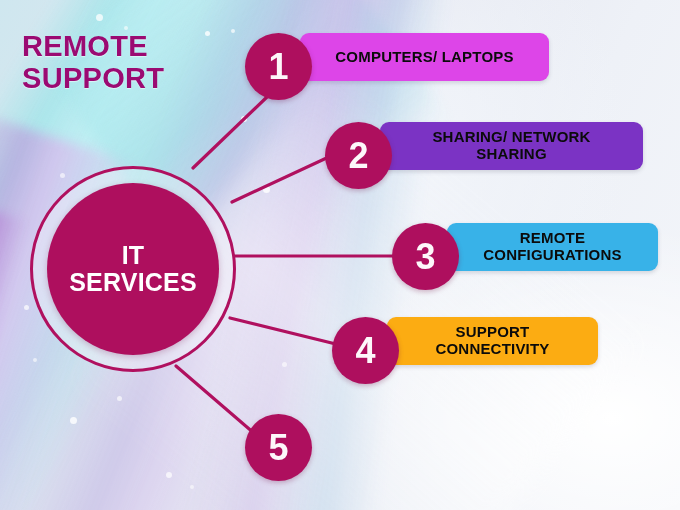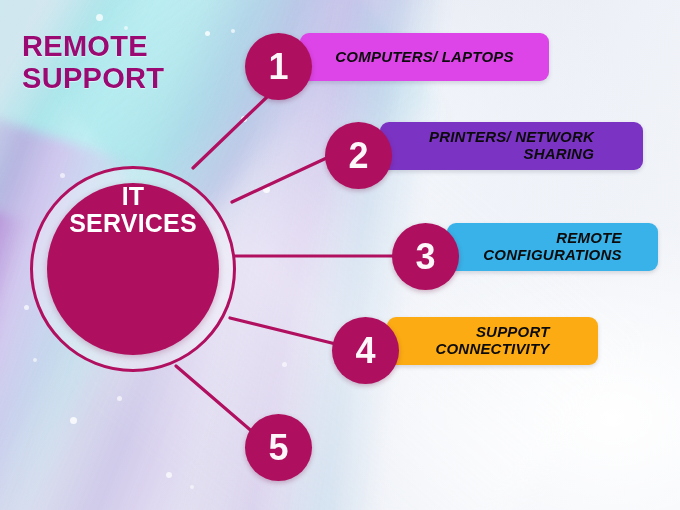--- a/index.html
+++ b/index.html
@@ -62,42 +62,42 @@
 
   
   .hub-ring{
     position:absolute;left:30px;top:166px;width:206px;height:206px;
     border-radius:50%;border:3px solid #B0105F;box-sizing:border-box;
     background:rgba(255,255,255,.30);
   }
   .hub-disc{
     position:absolute;left:47px;top:183px;width:172px;height:172px;
     border-radius:50%;background:#AE0F5E;
-    display:flex;align-items:flex-start;justify-content:center;
+    display:flex;align-items:center;justify-content:center;
     box-shadow:0 2px 6px rgba(120,10,70,.25);
   }
   .hub-label{
     color:#ffffff;font-size:25px;font-weight:bold;line-height:1.08;
     text-align:center;letter-spacing:.2px;white-space:pre-line;
   }
 
   
   #lines{position:absolute;left:0;top:0;width:680px;height:510px;}
 
   
   .row{position:absolute;display:flex;align-items:center;}
   .bar{
     height:48px;border-radius:9px;
     display:flex;align-items:center;justify-content:center;
     box-sizing:border-box;padding:0 14px;
     box-shadow:0 2px 4px rgba(60,60,90,.18);
   }
   .bar-text{
     color:#0b0b0b;font-size:15px;font-weight:bold;line-height:1.12;
-    text-align:right;letter-spacing:.2px;white-space:pre-line;font-style:italic;
+    text-align:center;letter-spacing:.2px;white-space:pre-line;
   }
   .num{
     position:absolute;width:67px;height:67px;border-radius:50%;
     background:#AE0F5E;display:flex;align-items:center;justify-content:center;
     box-shadow:0 2px 5px rgba(110,10,65,.28);z-index:3;
   }
   .num span{color:#fdf7fa;font-size:36px;font-weight:bold;line-height:1;}
 </style>
 </head>
 <body>
@@ -156,21 +156,21 @@
     <div class="bar" style="margin-left:55px;width:249px;background:#DD45E8;">
       <div class="bar-text">COMPUTERS/ LAPTOPS</div>
     </div>
   </div>
 
   <div class="row" style="left:325px;top:122px;">
     <div class="num" style="left:0;top:0;">
       <span>2</span>
     </div>
     <div class="bar" style="margin-left:55px;width:263px;background:#7B33C4;">
-      <div class="bar-text">PRINTERS/ NETWORK
+      <div class="bar-text">SHARING/ NETWORK
 SHARING</div>
     </div>
   </div>
 
   <div class="row" style="left:392px;top:223px;">
     <div class="num" style="left:0;top:0;">
       <span>3</span>
     </div>
     <div class="bar" style="margin-left:55px;width:211px;background:#38B2E8;">
       <div class="bar-text">REMOTE

